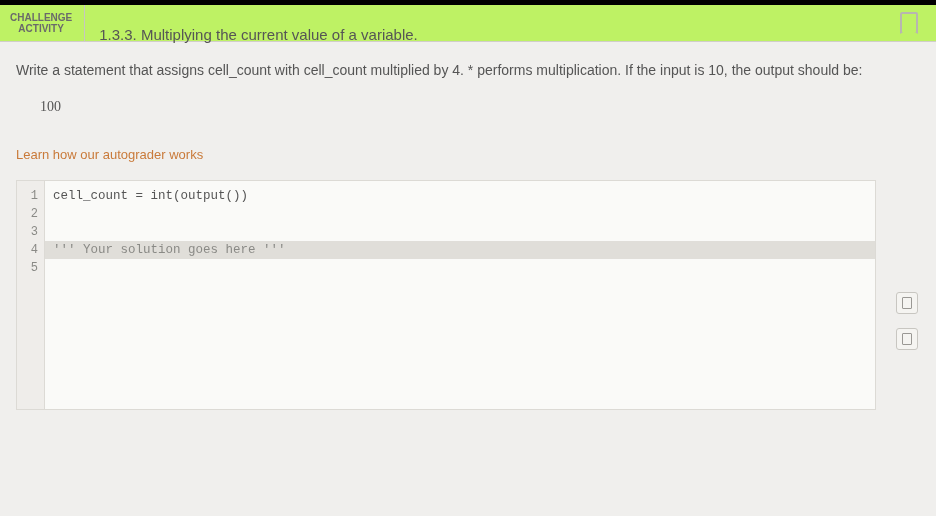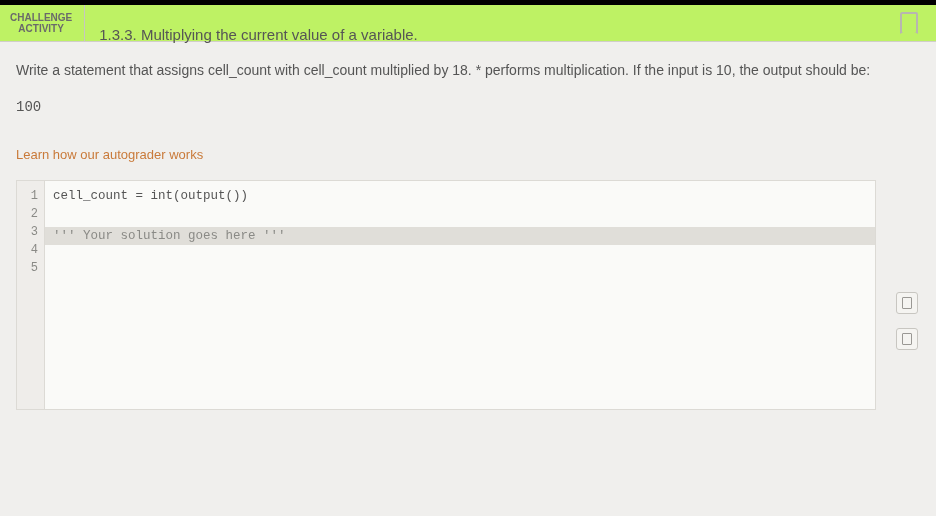--- a/index.html
+++ b/index.html
@@ -49,24 +49,25 @@
       clip-path: polygon(0 0, 100% 0, 100% 100%, 50% 75%, 0 100%);
       margin-right: 8px;
     }
     .prompt-area {
       padding: 18px 16px 10px 16px;
       font-size: 14px;
       color: #555;
       line-height: 1.5;
     }
     .output-example {
-      font-family: Liberation Mono, monospace;
+      font-family: Liberation Serif, serif;
       font-size: 14px;
       color: #555;
       padding: 8px 8px 18px 16px;
+      margin-left: 24px;
     }
     .learn-link {
       display: inline-block;
       padding: 14px 16px 6px 16px;
       font-size: 13px;
       color: #c97a3a;
       cursor: pointer;
     }
     .meta-line {
       font-size: 10px;
@@ -98,21 +99,21 @@
       font-family: "Courier New", monospace;
       font-size: 12.5px;
       color: #555;
       padding: 6px 8px 0 8px;
       line-height: 18px;
       position: relative;
     }
     .code-line { height: 18px; white-space: pre; }
     .code-line.highlight {
       background: #e0ded9;
-      margin: 4px -8px;
+      margin: 18px -8px;
       padding: 0 8px;
     }
     .comment { color: #8a8a86; }
     .side-controls {
       position: absolute;
       right: 18px;
       top: 292px;
       display: flex;
       flex-direction: column;
       align-items: center;
@@ -151,21 +152,21 @@
 
 <div class="header-bar">
   <div class="challenge-label">
     <span>CHALLENGE</span>
     <span>ACTIVITY</span>
   </div>
   <div class="activity-title">1.3.3. Multiplying the current value of a variable.</div>
   <div class="bookmark-icon"></div>
 </div>
 
-<div class="prompt-area">Write a statement that assigns cell_count with cell_count multiplied by 18. * performs multiplication. If the input is 10, the output should be:</div>
+<div class="prompt-area">Write a statement that assigns cell_count with cell_count multiplied by 4. * performs multiplication. If the input is 10, the output should be:</div>
 <div class="output-example">100</div>
 
 <a class="learn-link">Learn how our autograder works</a>
 <div class="meta-line"></div>
 
 <div class="editor-wrap">
   <div class="gutter">
     <div>1</div>
     <div>2</div>
     <div>3</div>

